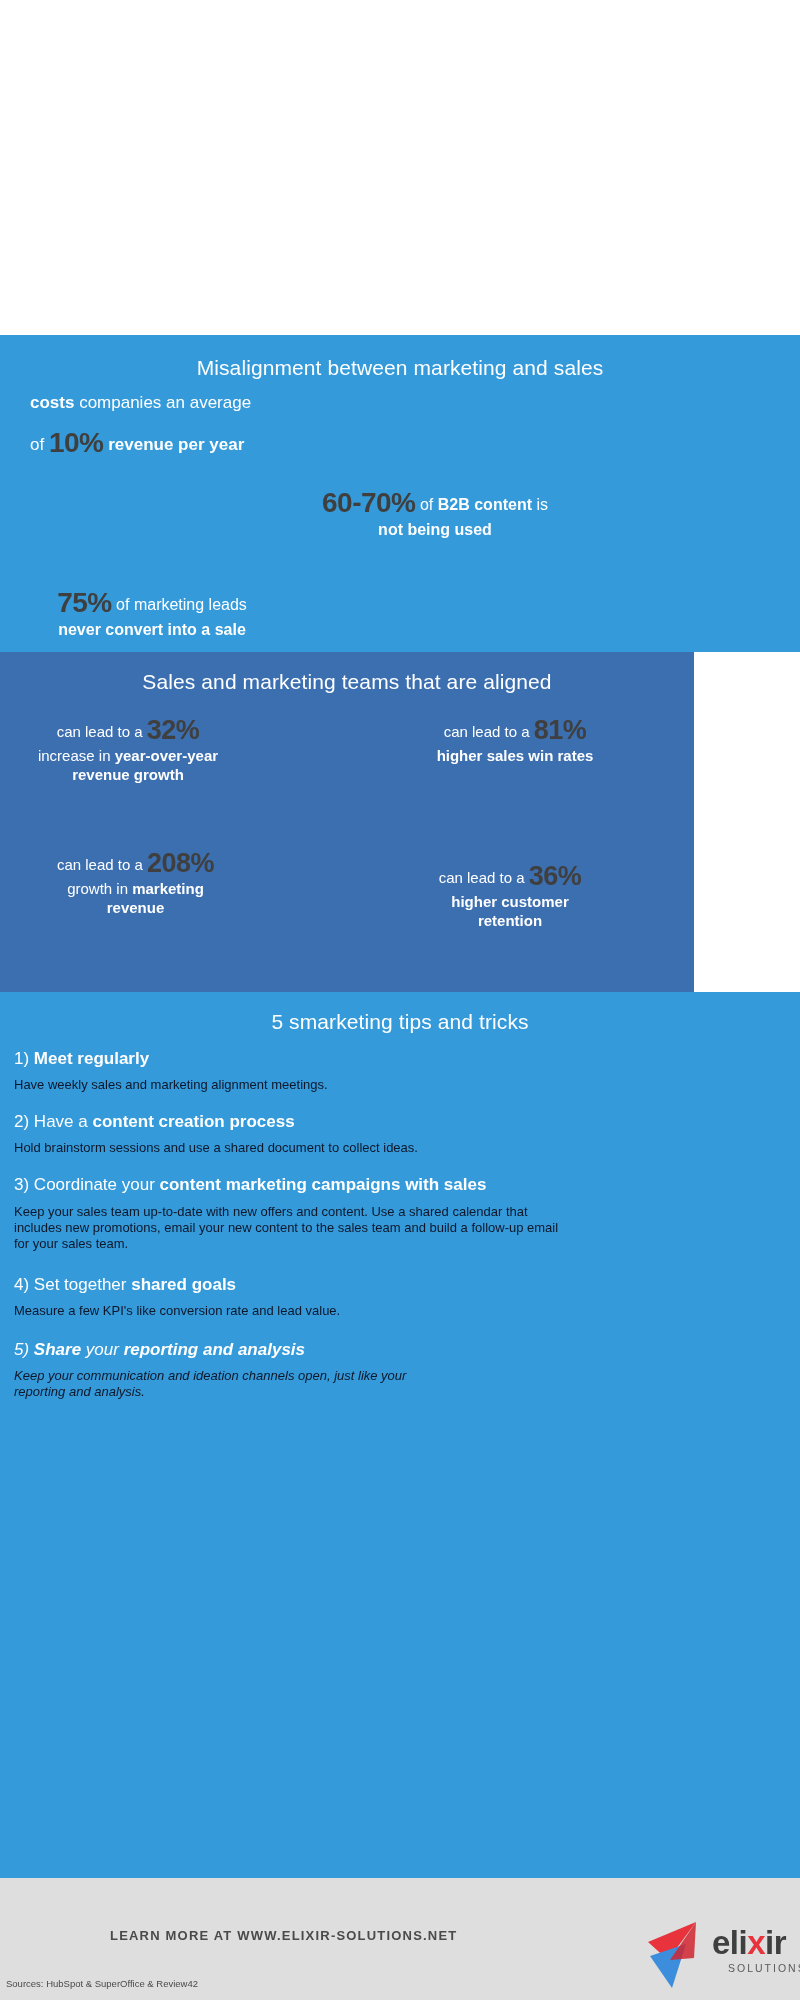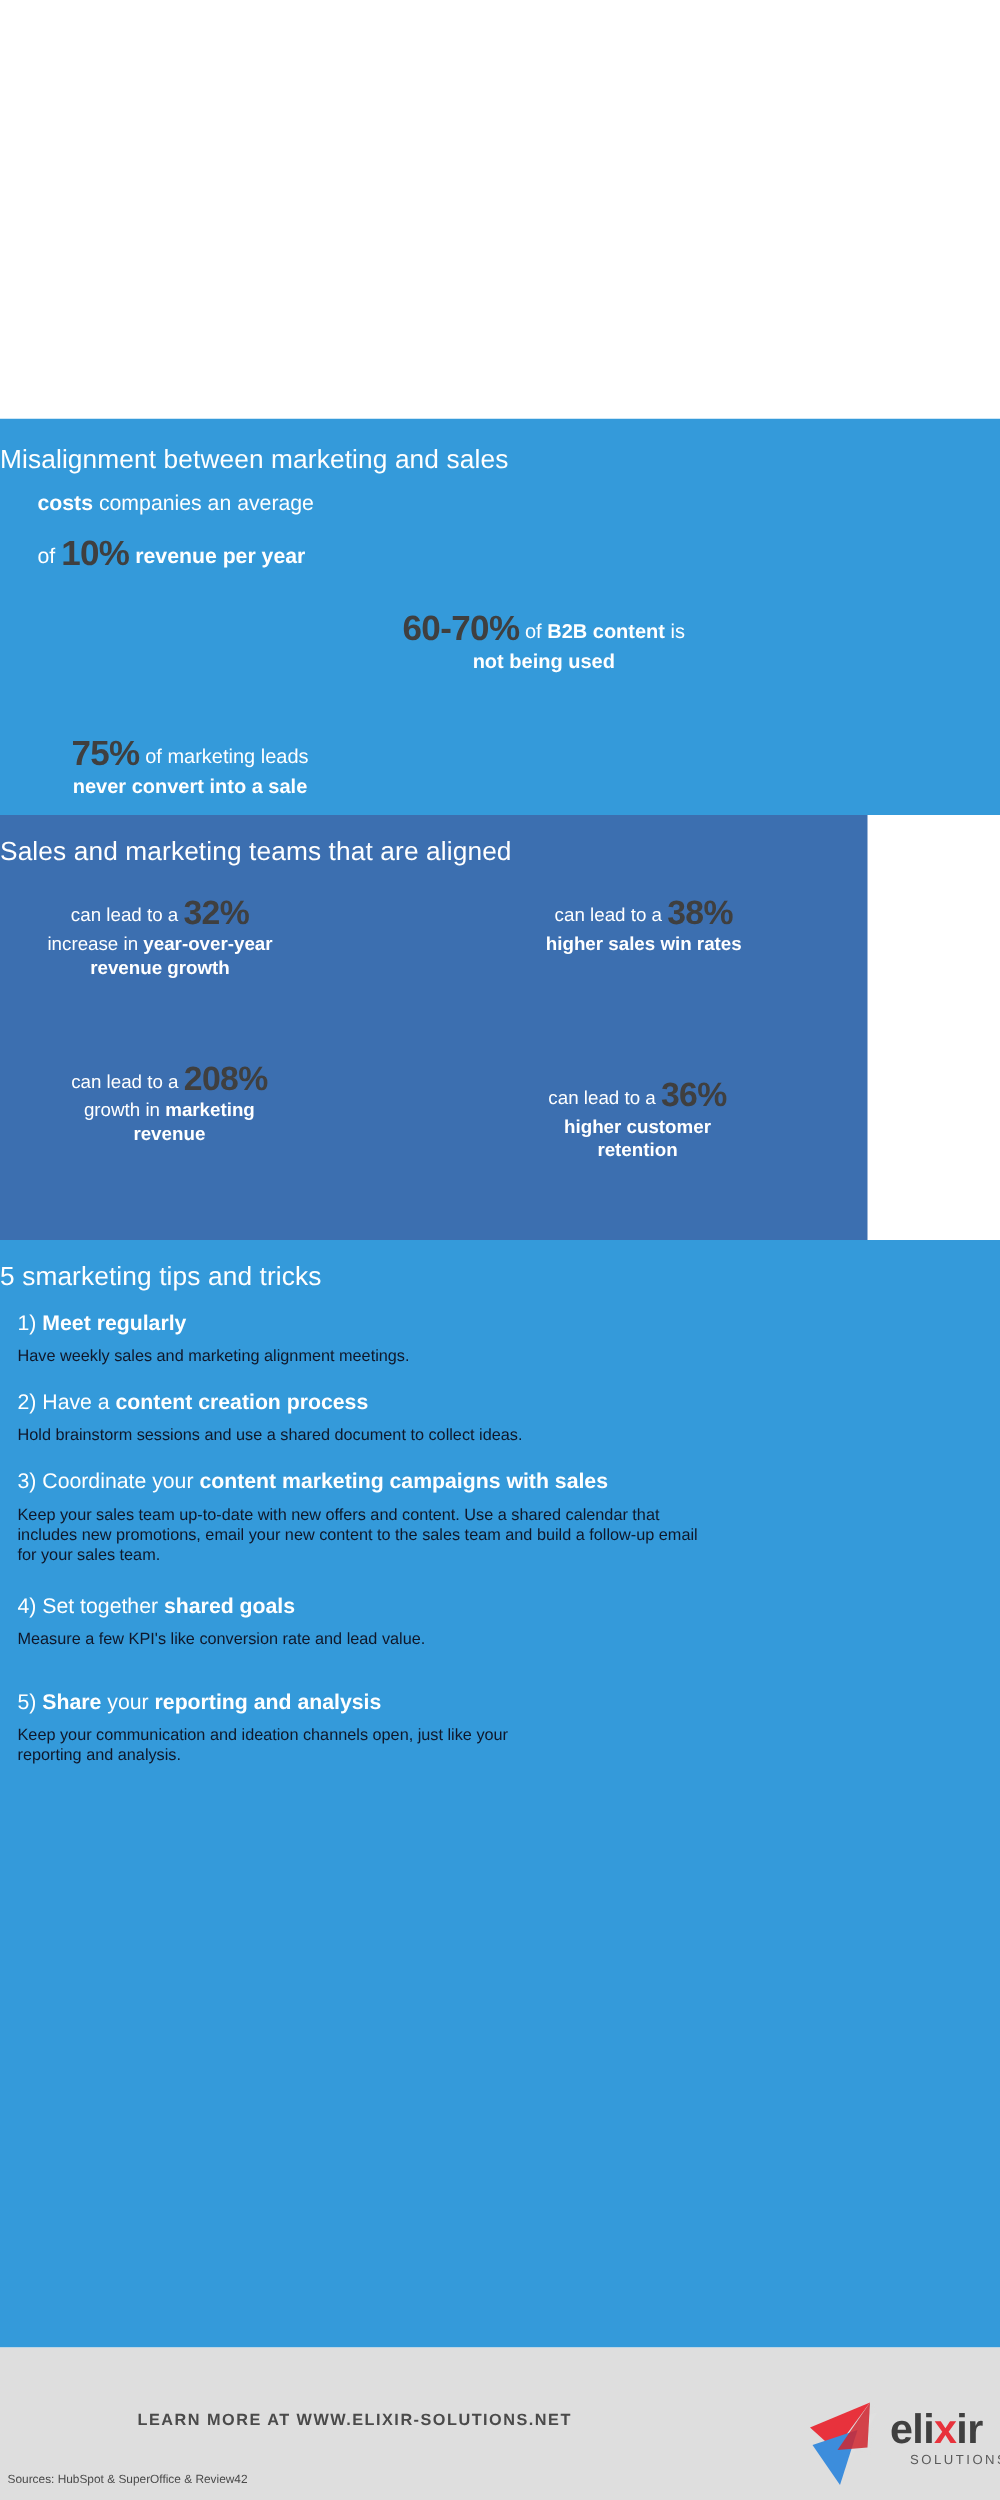--- a/index.html
+++ b/index.html
@@ -34,20 +34,21 @@
 
   
   .sec-misalign {
     position: absolute; top: 335px; left: 0;
     width: 800px; height: 317px;
     background: #349ada;
   }
   .sec-heading {
     position: absolute;
     width: 100%;
+    text-align: center;
     color: #ffffff;
     font-size: 21px;
     font-weight: normal;
     letter-spacing: 0.1px;
   }
   .mis-heading { top: 21px; }
 
   .stat-10 {
     position: absolute; left: 30px; top: 53px; width: 340px;
     color: #ffffff; font-size: 17px; line-height: 1.75;
@@ -325,21 +326,21 @@
         <span>can lead to a </span><span class="num">32%</span>
       </div>
       <div>
         <span>increase in </span><span class="b">year-over-year</span>
       </div>
       <div class="b">revenue growth</div>
     </div>
 
     <div class="stat-box sb-38">
       <div>
-        <span>can lead to a </span><span class="num">38%</span>
+        <span>can lead to a </span><span class="num">81%</span>
       </div>
       <div class="b">higher sales win rates</div>
     </div>
 
     <div class="illus ill-team">
       <svg viewBox="0 0 160 170" width="160" height="170" aria-hidden="true">
         <g transform="skewY(-12)">
           <rect x="46" y="34" width="76" height="58" fill="#2f5fa6"></rect>
           <rect x="52" y="40" width="64" height="46" fill="#e9eef7"></rect>
         </g>
@@ -466,21 +467,21 @@
         <div class="tip-body">Keep your sales team up-to-date with new offers and content. Use a shared calendar that includes new promotions, email your new content to the sales team and build a follow-up email for your sales team.</div>
       </div>
 
       <div class="tip" style="margin-top:22px;">
         <div class="tip-title">
           <span>4)</span><span> Set together </span><span class="b">shared goals</span>
         </div>
         <div class="tip-body">Measure a few KPI's like conversion rate and lead value.</div>
       </div>
 
-      <div class="tip" style="margin-top:32px;width:420px;">
+      <div class="tip" style="margin-top:20px;width:420px;font-style:italic;">
         <div class="tip-title">
           <span>5)</span><span> </span><span class="b">Share</span><span> your </span><span class="b">reporting and analysis</span>
         </div>
         <div class="tip-body">Keep your communication and ideation channels open, just like your reporting and analysis.</div>
       </div>
 
     </div>
 
   </div>
 

